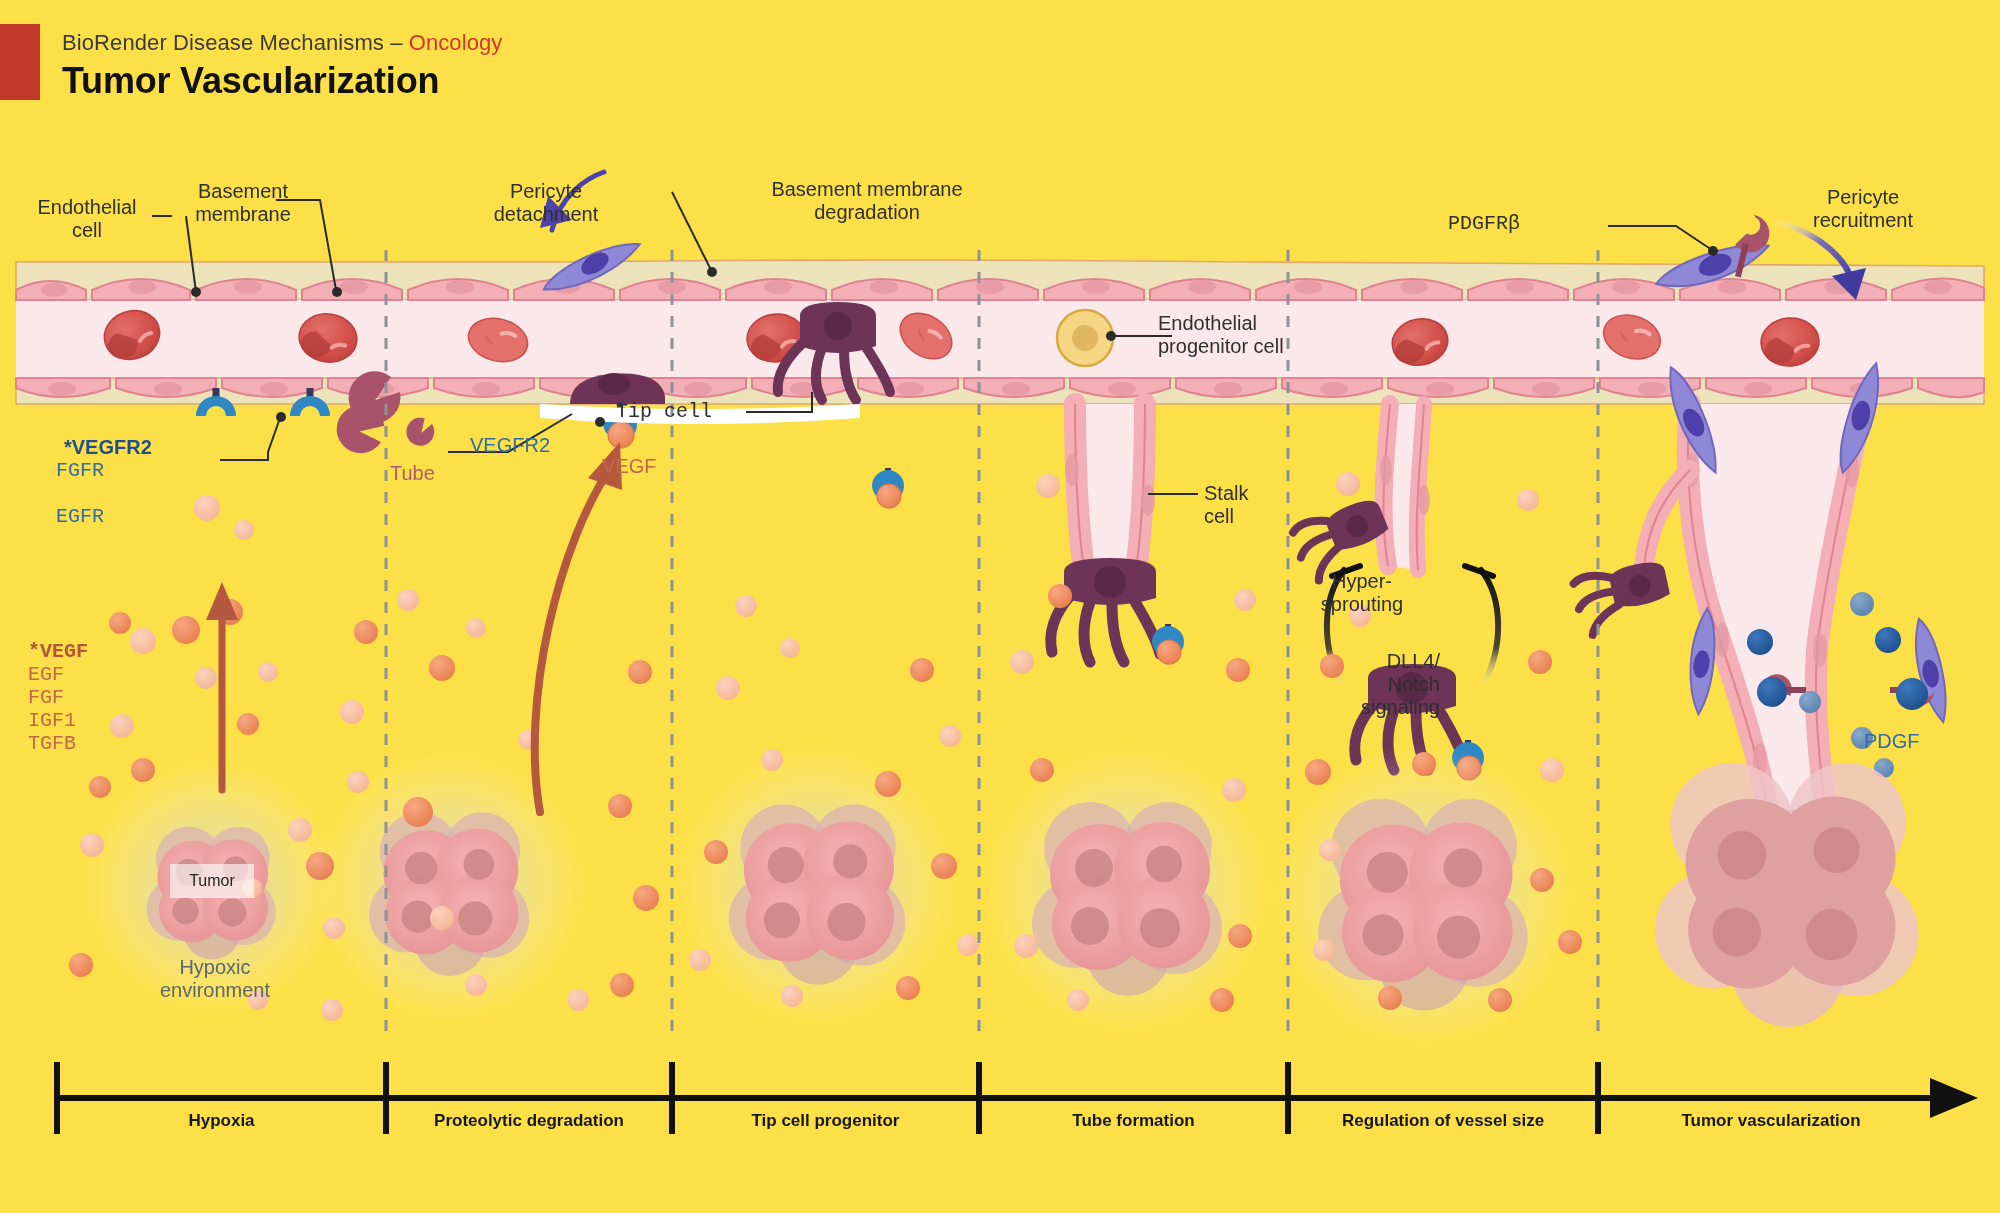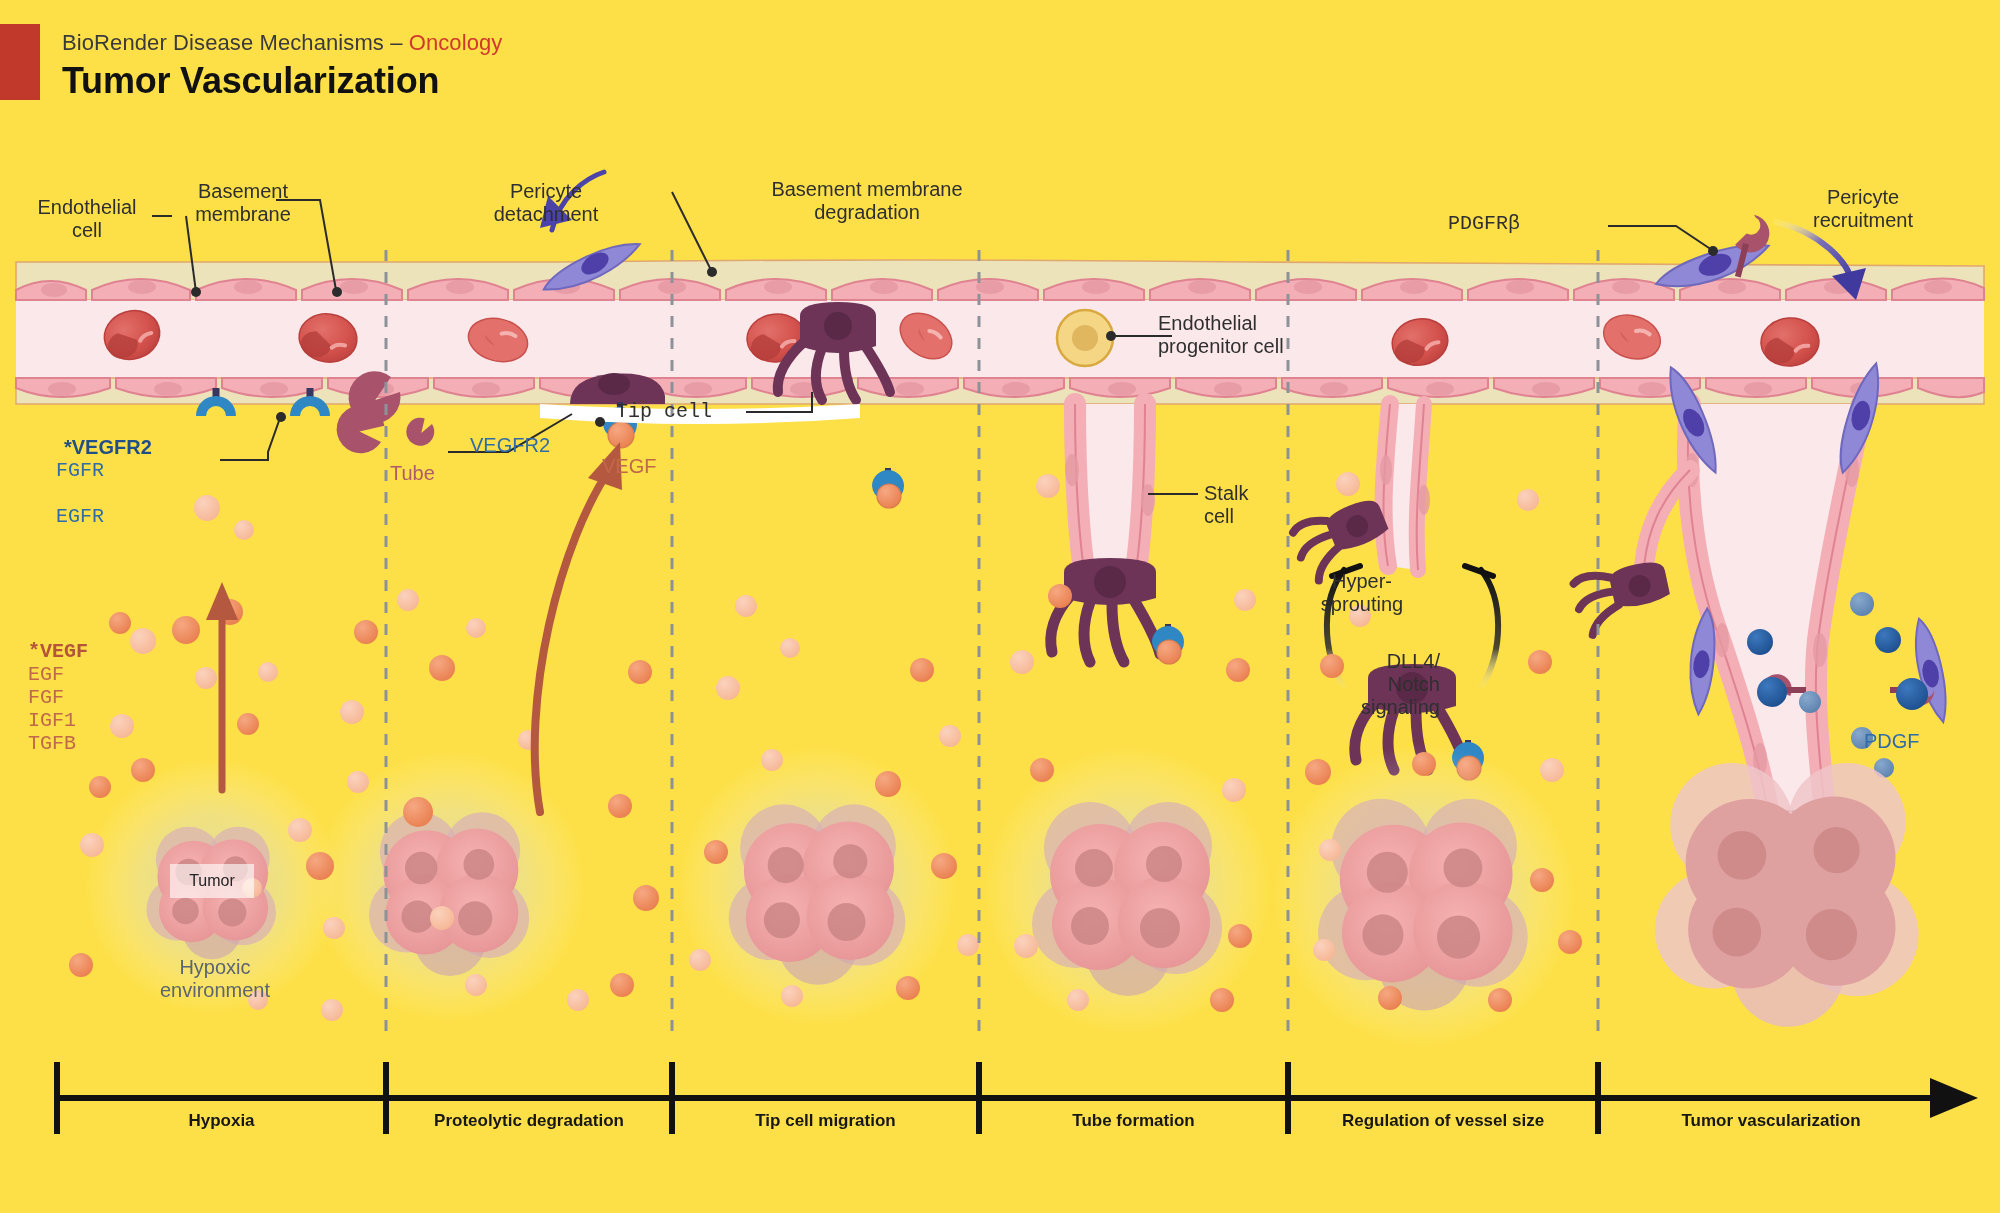--- a/index.html
+++ b/index.html
@@ -728,19 +728,19 @@
   <div class="lbl orange rt" style="left:28px;top:709px;width:122px;">IGF1</div>
   <div class="lbl orange rt" style="left:28px;top:732px;width:122px;">TGFB</div>
 
   <div id="tumor-chip">Tumor</div>
   <div class="lbl grey ctr" style="left:134px;top:956px;width:162px;">Hypoxic
 environment</div>
 
   <div class="stage-cap" style="left:57px;top:1110px;width:329px;">Hypoxia</div>
   <div class="stage-cap" style="left:386px;top:1110px;width:286px;">Proteolytic
 degradation</div>
-  <div class="stage-cap" style="left:672px;top:1110px;width:307px;">Tip cell migration</div>
+  <div class="stage-cap" style="left:672px;top:1110px;width:307px;">Tip cell progenitor</div>
   <div class="stage-cap" style="left:979px;top:1110px;width:309px;">Tube formation</div>
   <div class="stage-cap" style="left:1288px;top:1110px;width:310px;">Regulation of
 vessel size</div>
   <div class="stage-cap" style="left:1598px;top:1110px;width:346px;">Tumor vascularization</div>
 
 </div>
 
 </body></html>

